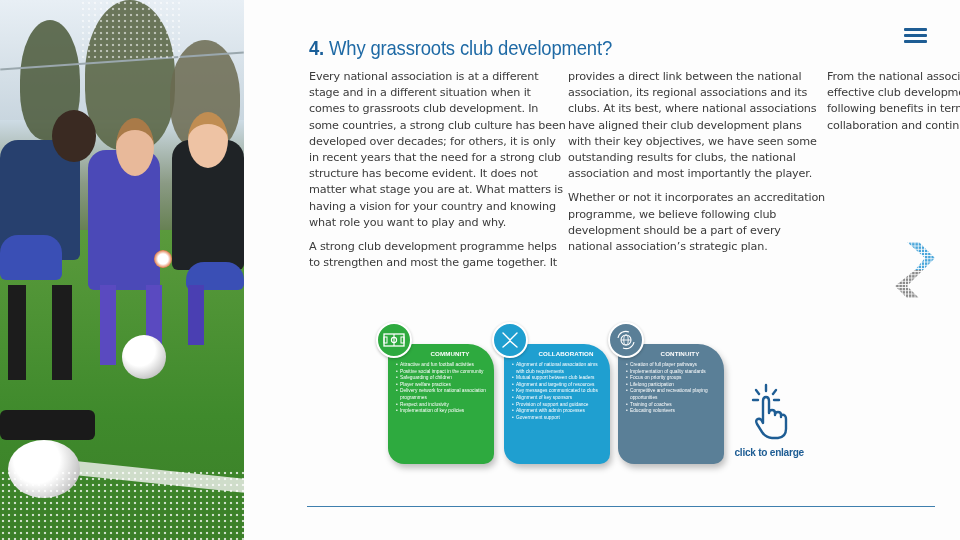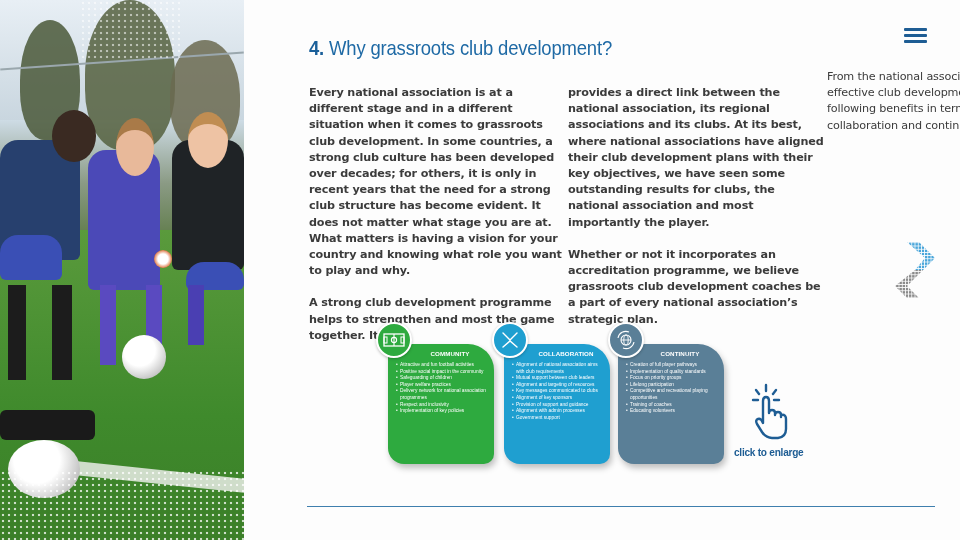--- a/index.html
+++ b/index.html
@@ -22,37 +22,37 @@
     background-image: radial-gradient(circle, rgba(255,255,255,.55) 1.2px, transparent 1.6px); background-size:6px 6px; }
 
   
   .title { position:absolute; left:309px; top:36px; font-family:"Liberation Sans Narrow","Liberation Sans", sans-serif; font-size:21px; color:#1f6aa5; letter-spacing:-0.2px; white-space:nowrap; transform:scaleX(0.88); transform-origin:left top; }
   .title b { font-weight:700; color:#1a5f99; }
 
   .menu { position:absolute; left:904px; top:28px; width:23px; height:16px; cursor:pointer; }
   .menu span { position:absolute; left:0; width:23px; height:3px; background:#1e5d94; border-radius:1px; }
 
   .col { position:absolute; top:69px; width:258px; font-size:11.2px; line-height:16.2px; color:#3b3b3b; letter-spacing:-0.15px; }
-  .col p { margin:16px 0 8px 0;font-weight:bold; }
+  .col p { margin:0 0 8px 0; }
   .c1 { left:309px; }
   .c2 { left:568px; }
   .c3 { left:827px; width:200px; white-space:nowrap; }
 
   .next-arrow { position:absolute; left:893px; top:240px; width:46px; height:60px; cursor:pointer; }
 
   
   .info { position:absolute; left:374px; top:322px; width:360px; height:150px; cursor:pointer; }
   .card { position:absolute; top:22px; width:106px; height:120px; border-radius:4px 26px 10px 16px; box-shadow: 2px 4px 6px rgba(0,0,0,.25); color:#fff; }
   .card h4 { margin:0; font-family:"Liberation Sans", sans-serif; font-size:6.2px; font-weight:700; text-align:center; padding-top:6px; padding-left:18px; letter-spacing:.1px; }
   .card ul { margin:5px 0 0 0; padding:0 4px 0 8px; list-style:none; font-family:"Liberation Sans", sans-serif; font-size:4.8px; line-height:6.6px; }
   .card li { position:relative; padding-left:4px; }
   .card li:before { content:"•"; position:absolute; left:0; }
   .badge { position:absolute; top:0; width:32px; height:32px; border-radius:50%; border:2px solid #fff; box-shadow:0 1px 3px rgba(0,0,0,.25); display:flex; align-items:center; justify-content:center; }
 
-  .enlarge { position:absolute; left:734px; top:383px; width:72px; height:80px; cursor:pointer; }
+  .enlarge { position:absolute; left:734px; top:383px; width:72px; height:80px; cursor:pointer; text-align:center; }
   .enlarge .lbl { position:absolute; left:0; top:63px; width:80px; font-family:"Liberation Sans", sans-serif; font-size:11.5px; font-weight:700; color:#1e5d94; letter-spacing:-0.3px; transform:scaleX(0.88); transform-origin:left top; white-space:nowrap; }
 
   .rule { position:absolute; left:307px; top:506px; width:628px; height:1px; background:#3f7fae; }
 </style>
 </head>
 <body>
 
 <div class="photo">
   <div class="sky"></div>
   <div class="tree" style="left:20px;top:20px;width:60px;height:120px;background:#4a5838;"></div>
@@ -94,21 +94,21 @@
   <span style="top:6px"></span>
   <span style="top:12px"></span>
 </div>
 
 <div class="col c1">
   <p>Every national association is at a different stage and in a different situation when it comes to grassroots club development. In some countries, a strong club culture has been developed over decades; for others, it is only in recent years that the need for a strong club structure has become evident. It does not matter what stage you are at. What matters is having a vision for your country and knowing what role you want to play and why.</p>
   <p>A strong club development programme helps to strengthen and most the game together. It</p>
 </div>
 <div class="col c2">
   <p>provides a direct link between the national association, its regional associations and its clubs. At its best, where national associations have aligned their club development plans with their key objectives, we have seen some outstanding results for clubs, the national association and most importantly the player.</p>
-  <p>Whether or not it incorporates an accreditation programme, we believe grassroots club development coaches be a part of every national association’s strategic plan.</p>
+  <p>Whether or not it incorporates an accreditation programme, we believe following club development should be a part of every national association’s strategic plan.</p>
 </div>
 <div class="col c3">
   <div>From the national associa</div>
   <div>effective club developmer</div>
   <div>following benefits in term</div>
   <div>collaboration and continu</div>
 </div>
 
 <div class="next-arrow">
   <svg width="46" height="60" viewBox="0 0 46 60">

